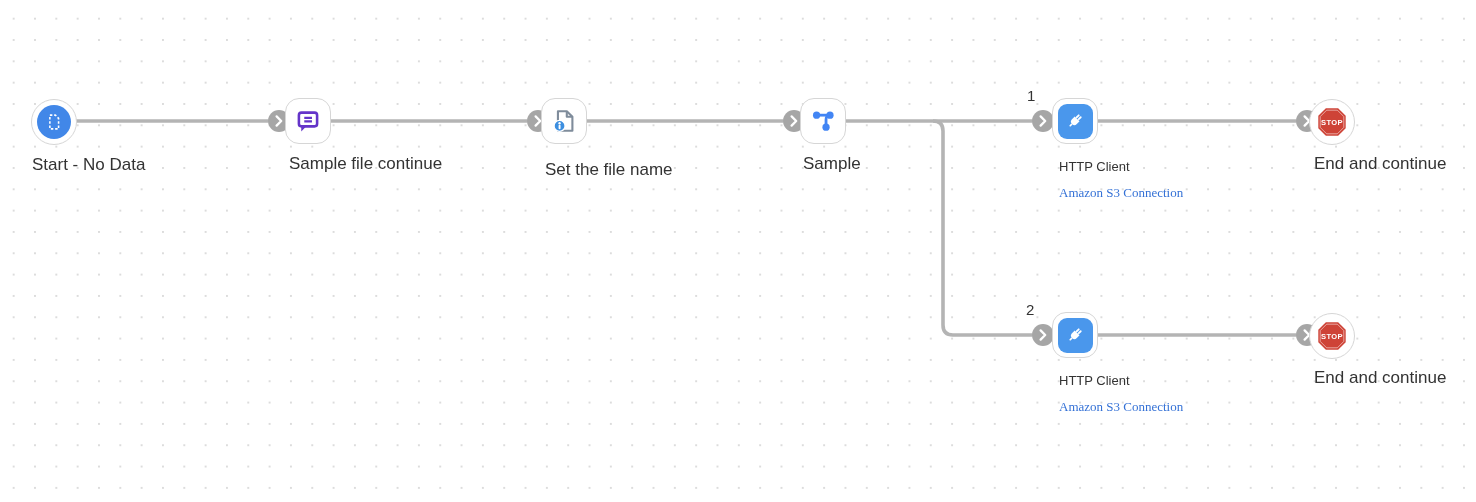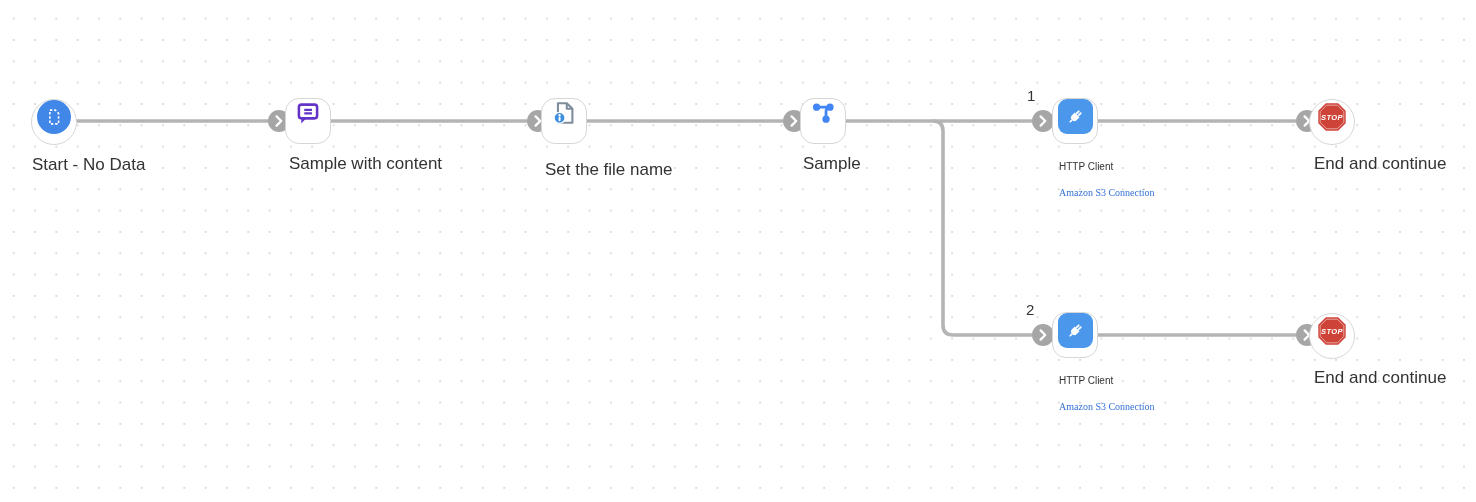--- a/index.html
+++ b/index.html
@@ -25,23 +25,22 @@
     position: absolute;
     width: 22px; height: 22px;
     cursor: pointer;
   }
   .node {
     position: absolute;
     width: 46px; height: 46px;
     background: #ffffff;
     border: 1.5px solid var(--node-border, #d6d6d6);
     box-sizing: border-box;
-    display: flex; align-items: flex-start; justify-content: center;
+    display: flex; align-items: center; justify-content: center;
     cursor: pointer;
-    font-style: italic;
   }
   .node.squircle { border-radius: 14px; }
   .node.circle   { border-radius: 50%; }
   .start-badge {
     width: 34px; height: 34px; border-radius: 50%;
     background: var(--start-blue, #4187e8);
     display: flex; align-items: center; justify-content: center;
   }
   .plug-badge {
     width: 35px; height: 35px; border-radius: 9px;
@@ -50,21 +49,21 @@
   }
   .node-label {
     position: absolute;
     font-size: 17px;
     color: var(--label, #333333);
     white-space: nowrap;
   }
   .label-block {
     position: absolute;
     width: 240px;
-    font-size: 10px;
+    font-size: 13px;
     line-height: 26px;
     color: var(--label, #333333);
   }
   .label-block .link {
     display: block;
     color: var(--link-blue, #3471d6);
     text-decoration: none;
     cursor: pointer;
     font-family: Liberation Serif, serif;
   }
@@ -146,21 +145,21 @@
   </div>
   <div class="node-label" style="left:32px;top:155px">Start - No Data</div>
 
   <div class="node squircle" style="left:285px;top:98px">
     <svg width="28" height="28" viewBox="0 0 24 24">
       <rect x="4.2" y="4.8" width="15.6" height="11.8" rx="2.2" fill="none" stroke="var(--comment-purple)" stroke-width="2.2"></rect>
       <polygon points="6.2,16 6.2,21 11,16" fill="var(--comment-purple)"></polygon>
       <path d="M8.8 9.3 H15.4 M8.8 12.3 H15.4" stroke="var(--comment-purple)" stroke-width="2.1"></path>
     </svg>
   </div>
-  <div class="node-label" style="left:289px;top:154px">Sample with content</div>
+  <div class="node-label" style="left:289px;top:154px">Sample file continue</div>
 
   <div class="node squircle" style="left:541px;top:98px">
     <svg width="28" height="28" viewBox="0 0 24 24">
       <path d="M6.8 3.6 h7.6 l4.8 4.8 v12 h-12.4 z" fill="#fff" stroke="var(--doc-gray)" stroke-width="1.8" stroke-linejoin="round"></path>
       <path d="M14.4 3.6 v4.8 h4.8" fill="none" stroke="var(--doc-gray)" stroke-width="1.8" stroke-linejoin="round"></path>
       <circle cx="8.2" cy="16.2" r="4.7" fill="var(--info-blue)" stroke="#fff" stroke-width="1.1"></circle>
       <circle cx="8.2" cy="13.9" r="1.0" fill="#fff"></circle>
       <rect x="7.35" y="15.3" width="1.7" height="3.7" rx="0.85" fill="#fff"></rect>
     </svg>
   </div>

